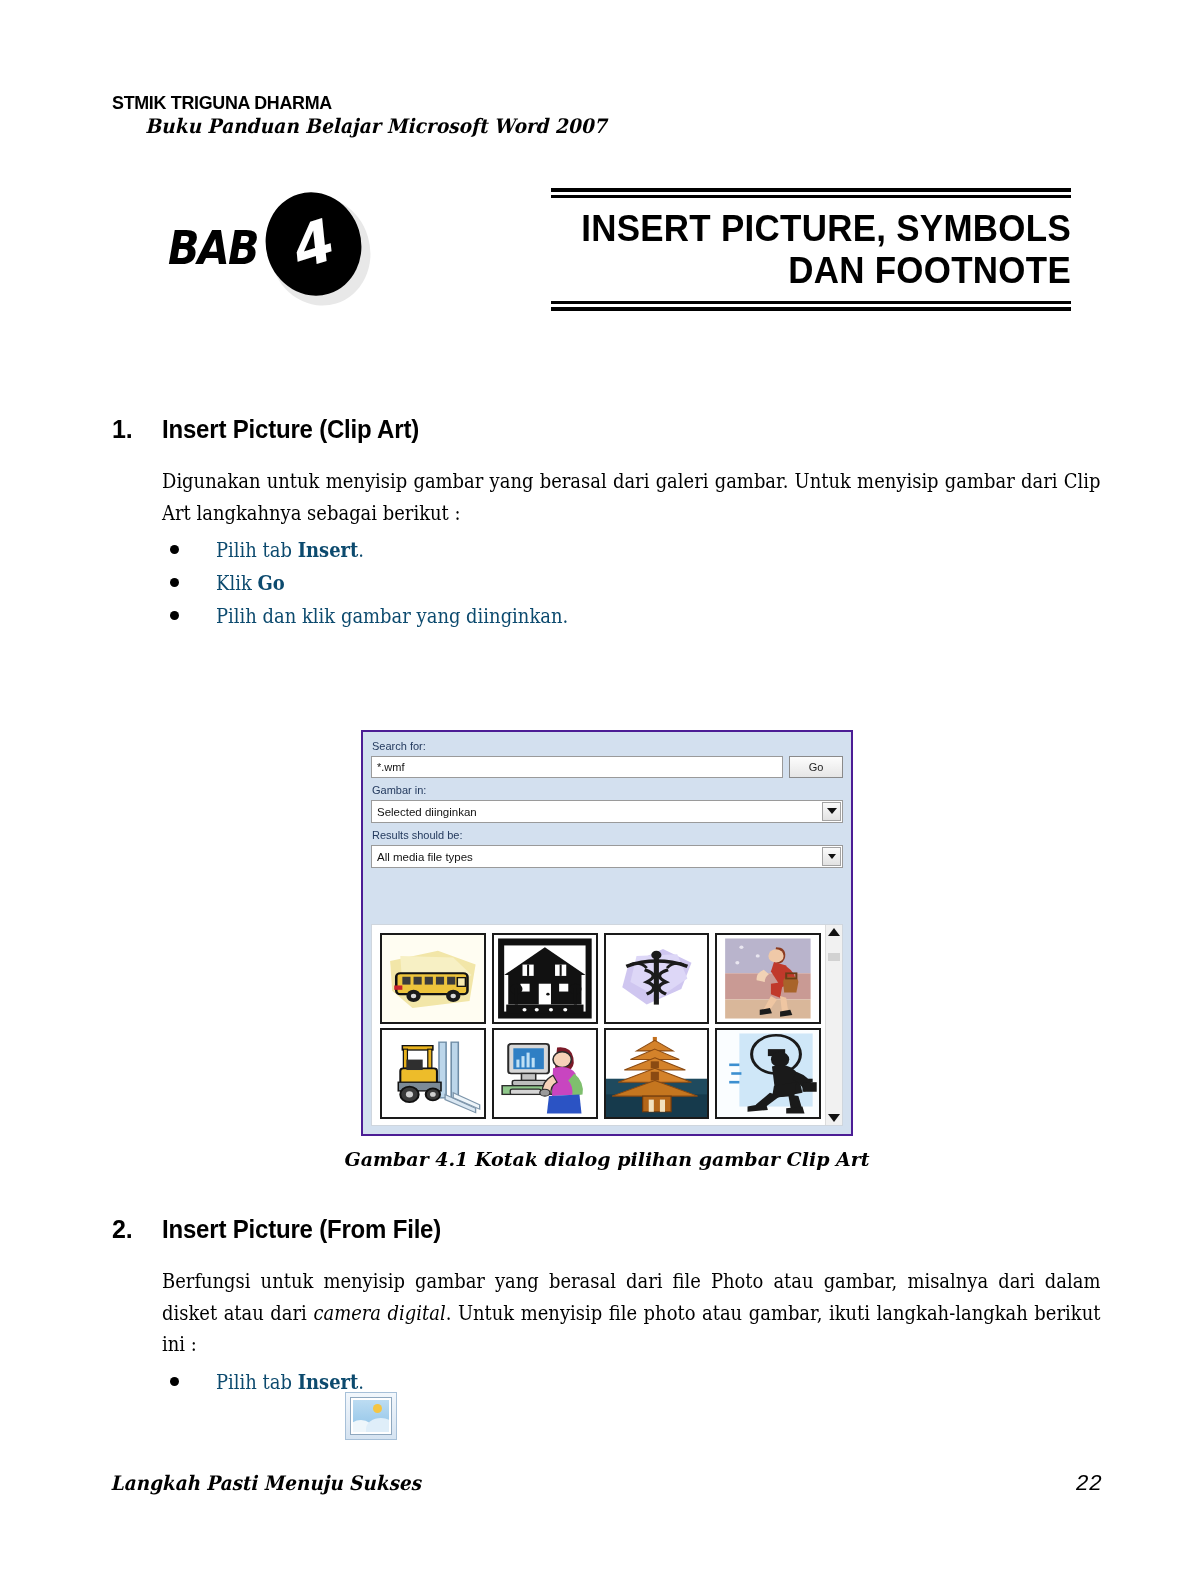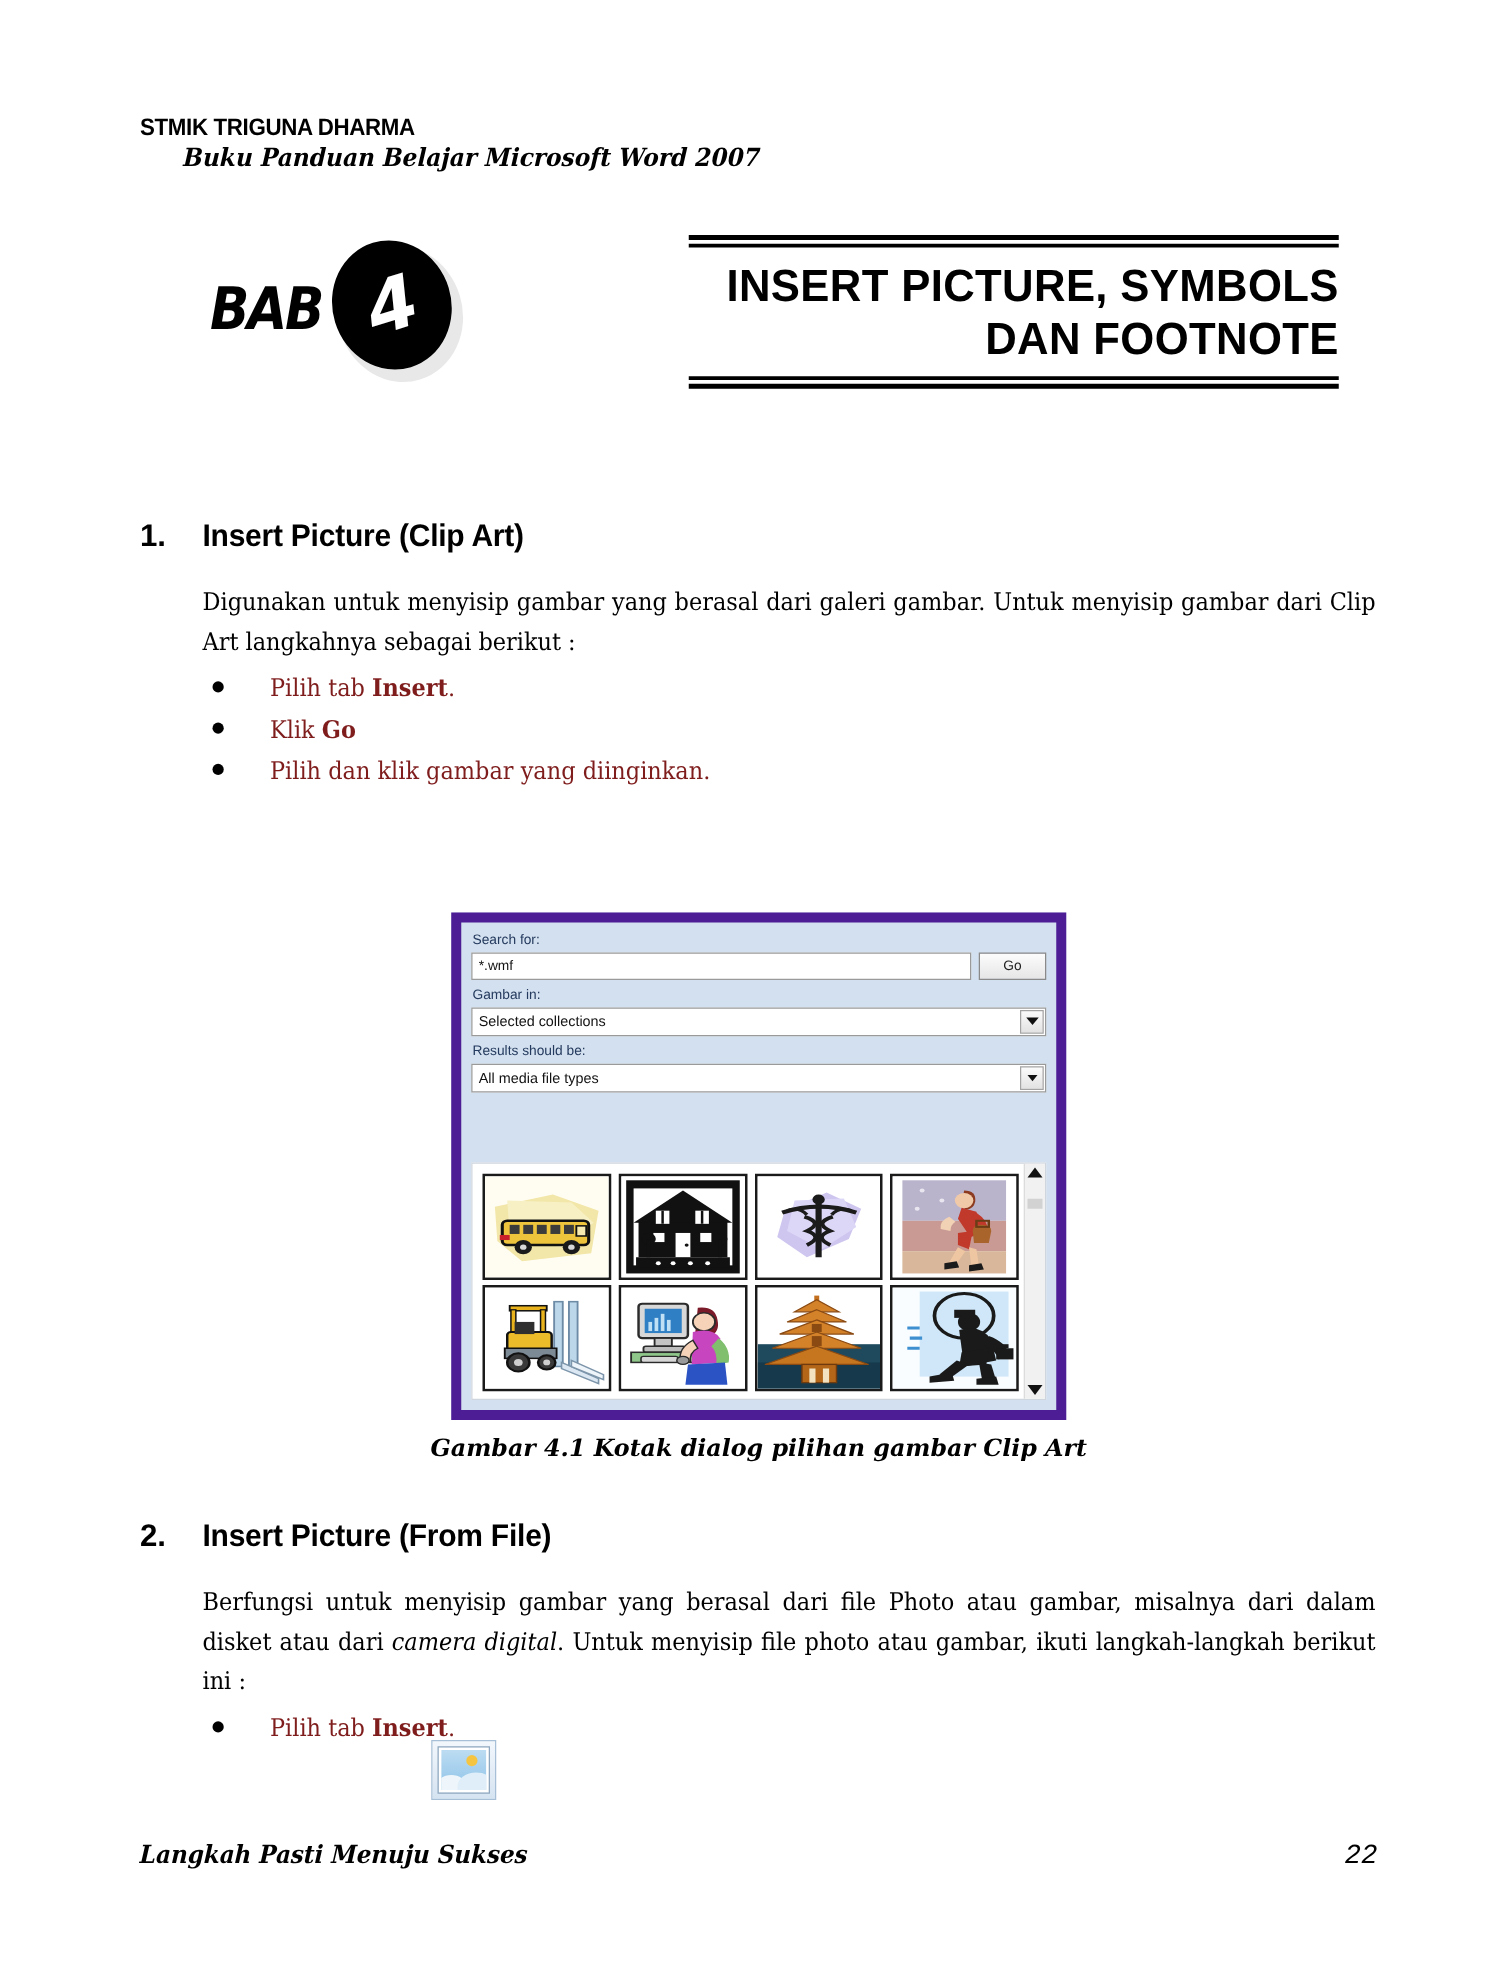--- a/index.html
+++ b/index.html
@@ -197,21 +197,21 @@
     margin: 6px 0 0 0;
     padding: 0;
   }
   ul.bullets li {
     position: relative;
     margin-left: 50px;
     padding-left: 54px;
     font-family: "DejaVu Serif", serif;
     font-size: 19.5px;
     line-height: 1.68;
-    color: #7f1d1d;
+    color: #0c4a6e;
   }
   ul.bullets li .bullet-dot {
     position: absolute;
     left: 8px;
     top: 10px;
     width: 9px;
     height: 9px;
     background: #000;
     border-radius: 50%;
   }
@@ -254,21 +254,21 @@
     position: absolute;
     left: 112px;
     top: 730px;
     width: 990px;
   }
   .clipart-dialog {
     margin: 0 auto;
     width: 492px;
     height: 406px;
     background: #d3e0ef;
-    border: 8px solid #4c1d95;
+    border: 2px solid #4c1d95;
     box-sizing: border-box;
     padding: 7px 8px 8px 8px;
     position: relative;
   }
   .dlg-label {
     font-family: "Liberation Sans", sans-serif;
     font-size: 11px;
     color: #243a5e;
     line-height: 1.35;
     margin: 0 0 2px 1px;
@@ -557,21 +557,21 @@
     <div class="clipart-dialog">
 
       <div class="dlg-label">Search for:</div>
       <div class="dlg-row">
         <div class="dlg-input">*.wmf</div>
         <div class="dlg-go">Go</div>
       </div>
 
       <div class="dlg-label">Gambar in:</div>
       <div class="dlg-select">
-        <span>Selected collections</span>
+        <span>Selected diinginkan</span>
         <span class="arrow-btn">
             <span class="tri"></span>
           </span>
       </div>
 
       <div class="dlg-label">Results should be:</div>
       <div class="dlg-select small-arrow">
         <span>All media file types</span>
         <span class="arrow-btn">
             <span class="tri"></span>

